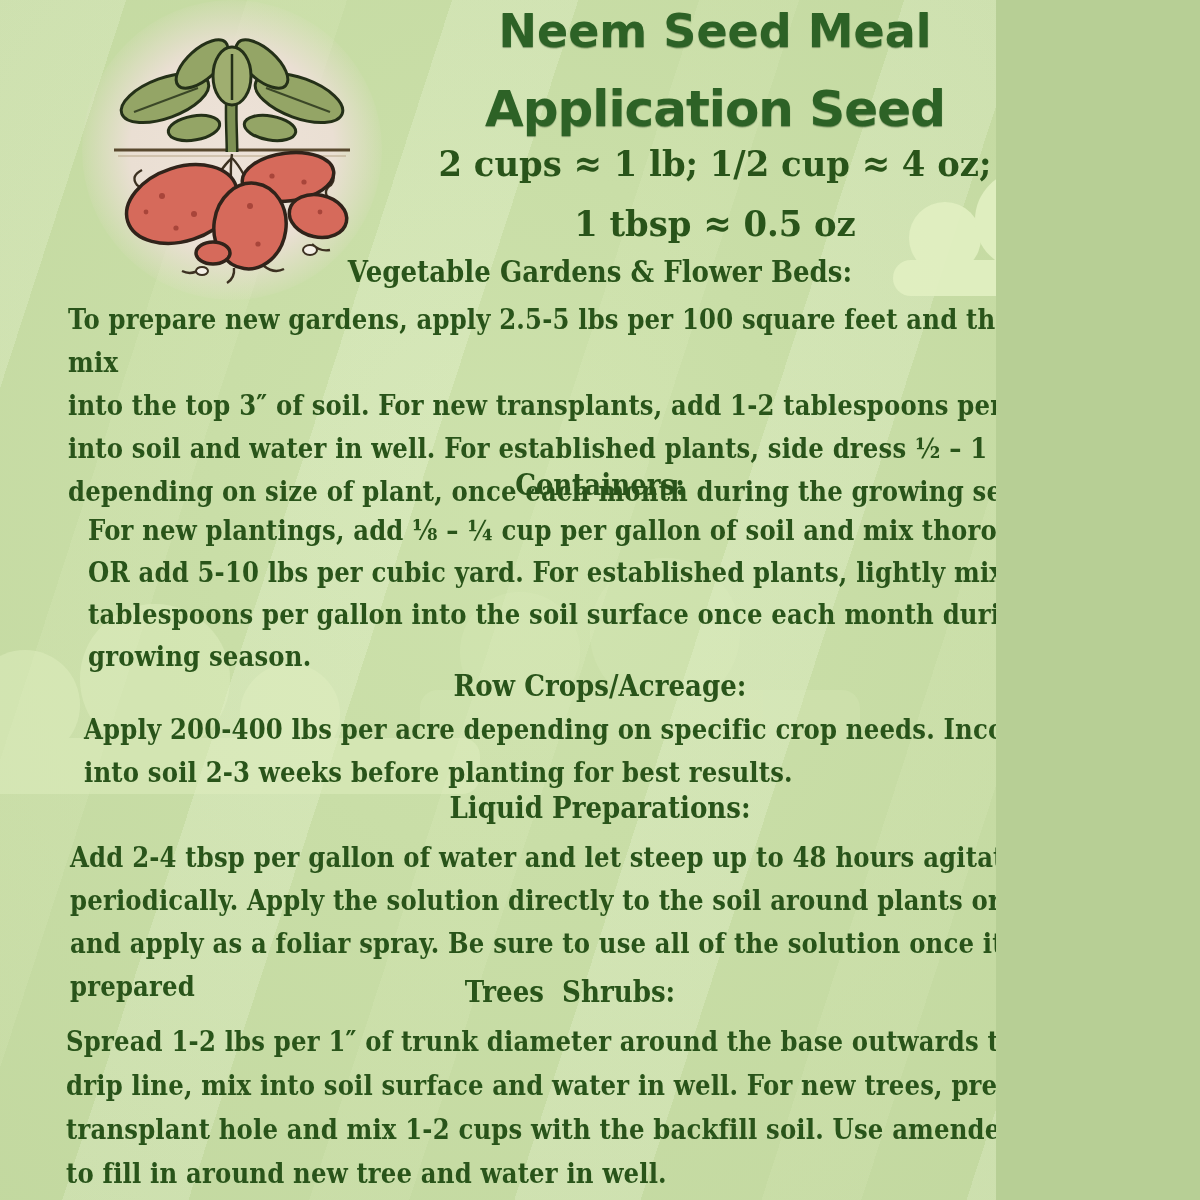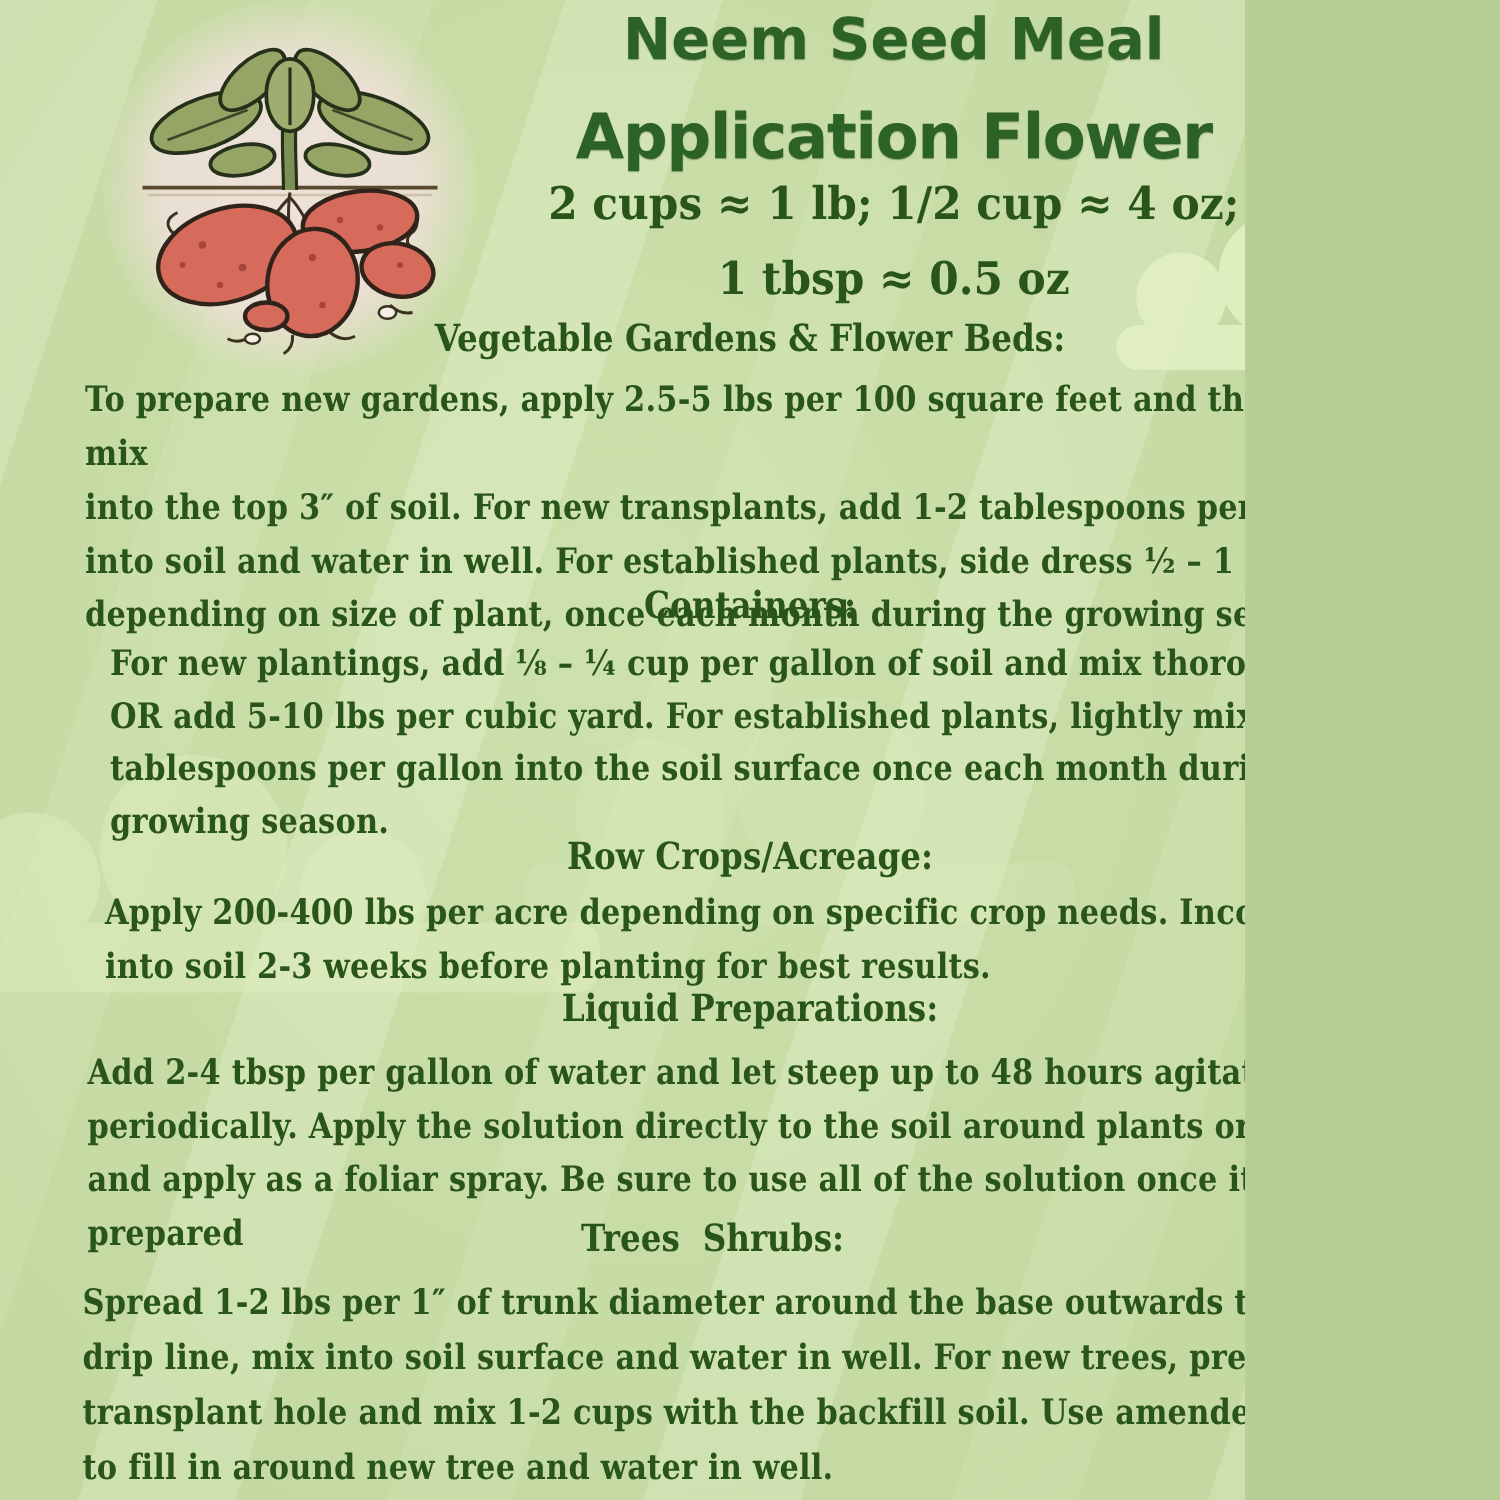--- a/index.html
+++ b/index.html
@@ -143,21 +143,21 @@
         <circle cx="222" cy="182" r="2.6"></circle>
           <circle cx="168" cy="206" r="3"></circle>
         <circle cx="176" cy="244" r="2.6"></circle>
           <circle cx="238" cy="212" r="2.4"></circle>
         <circle cx="64" cy="212" r="2.4"></circle>
       </g>
     </svg>
   </div>
 
   <div class="title-block title-1">Neem Seed Meal</div>
-  <div class="title-block title-2">Application Flower</div>
+  <div class="title-block title-2">Application Seed</div>
   <div class="title-block conv conv-1">2 cups ≈ 1 lb; 1/2 cup ≈ 4 oz;</div>
   <div class="title-block conv conv-2">1 tbsp ≈ 0.5 oz</div>
 
   <div class="section-heading h-veg">Vegetable Gardens &amp; Flower Beds:</div>
   <div class="section-body b-veg">To prepare new gardens, apply 2.5-5 lbs per 100 square feet and thoroughly mix
 into the top 3″ of soil. For new transplants, add 1-2 tablespoons per hole, mix
 into soil and water in well. For established plants, side dress ½ – 1 cup,
 depending on size of plant, once each month during the growing season.</div>
 
   <div class="section-heading h-containers">Containers:</div>

